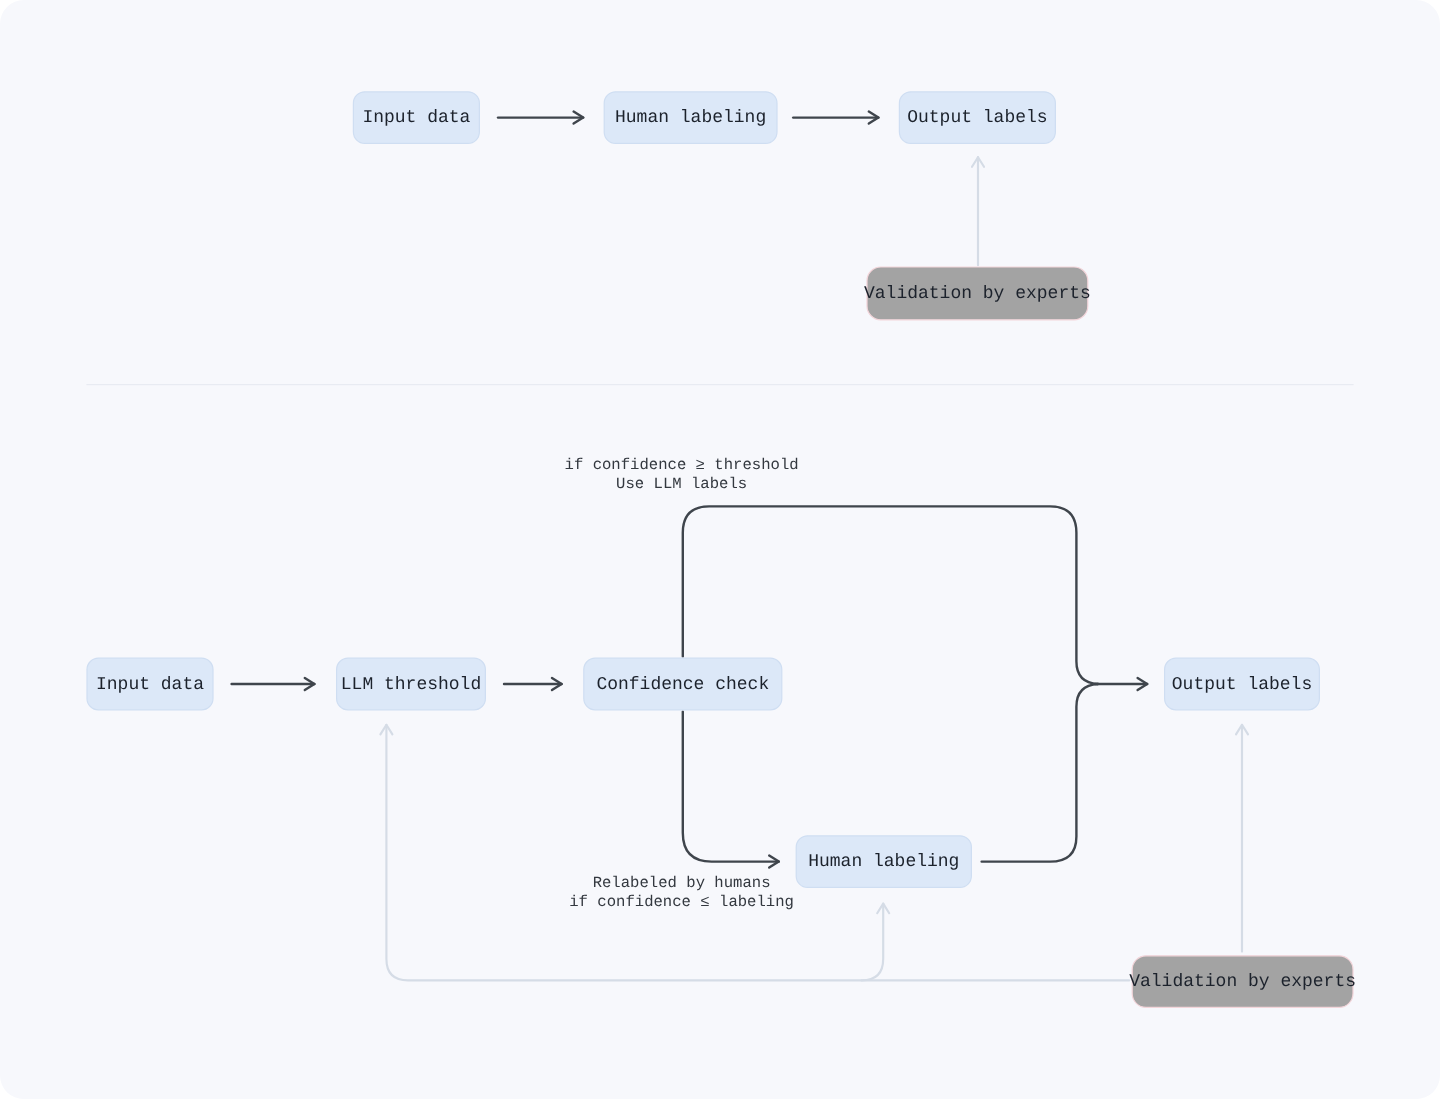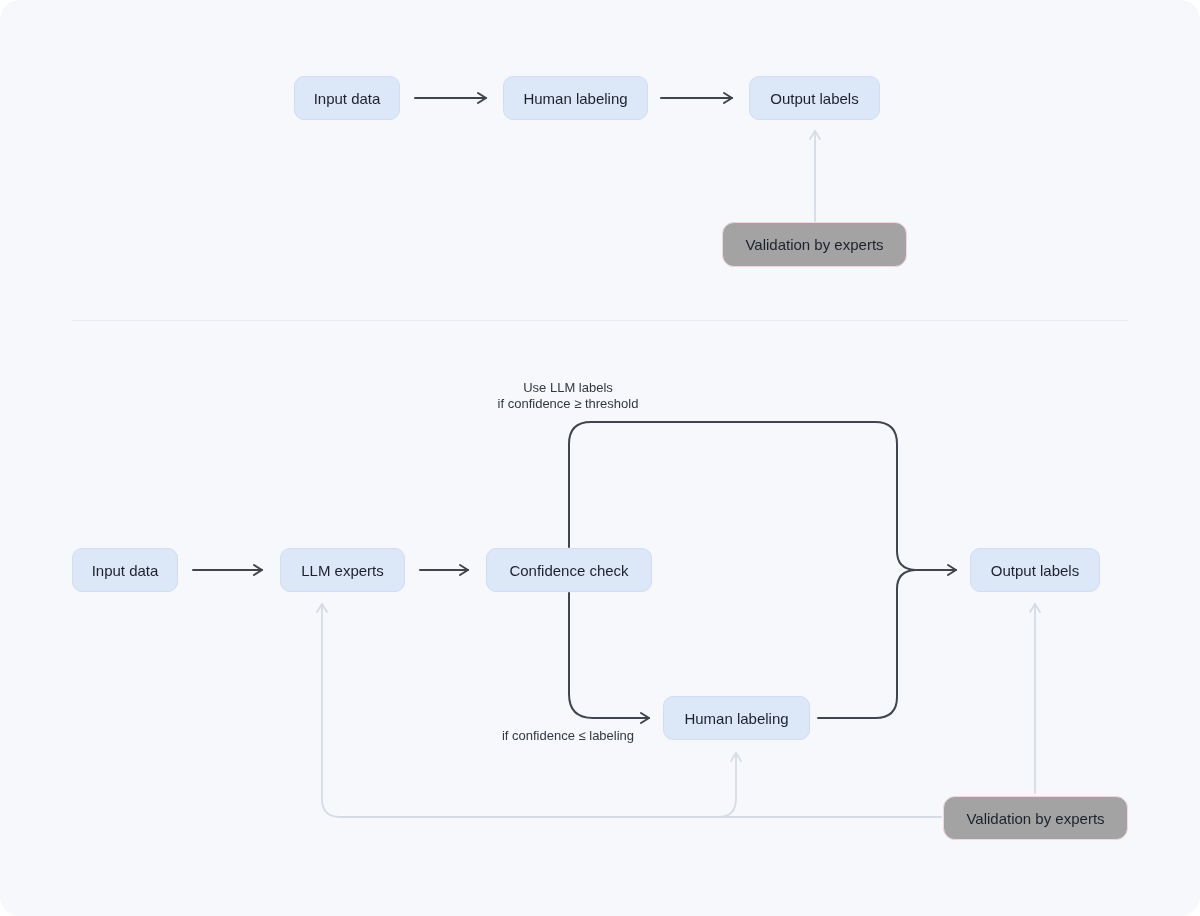--- a/index.html
+++ b/index.html
@@ -3,21 +3,21 @@
 <meta charset="utf-8">
 <style>
   html, body { margin: 0; padding: 0; background: #ffffff; }
   .canvas {
     position: relative;
     width: 1200px;
     height: 916px;
     background: #f7f8fc;
     border-radius: 20px;
     overflow: hidden;
-    font-family: Liberation Sans, sans-serif;
+    font-family: Liberation Mono, monospace;
   }
   .wires {
     position: absolute;
     inset: 0;
     z-index: 1;
   }
   .node {
     position: absolute;
     z-index: 2;
     display: flex;
@@ -92,31 +92,32 @@
 
   <div class="node" style="left:503px; top:76px; width:145px; height:44px;">Human labeling</div>
 
   <div class="node" style="left:749px; top:76px; width:131px; height:44px;">Output labels</div>
 
   <div class="node pink" style="left:722px; top:222px; width:185px; height:45px;">Validation by experts</div>
 
   <div class="divider"></div>
 
   <div class="annotation" style="left:418px; top:380px;">
+    <span>if confidence ≥ threshold</span>
     <span>Use LLM labels</span>
-    <span>if confidence ≥ threshold</span>
   </div>
 
   <div class="annotation" style="left:418px; top:728px;">
+    <span>Relabeled by humans</span>
     <span>if confidence ≤ labeling</span>
   </div>
 
   <div class="node" style="left:72px; top:548px; width:106px; height:44px;">Input data</div>
 
-  <div class="node" style="left:280px; top:548px; width:125px; height:44px;">LLM experts</div>
+  <div class="node" style="left:280px; top:548px; width:125px; height:44px;">LLM threshold</div>
 
   <div class="node" style="left:486px; top:548px; width:166px; height:44px;">Confidence check</div>
 
   <div class="node" style="left:970px; top:548px; width:130px; height:44px;">Output labels</div>
 
   <div class="node" style="left:663px; top:696px; width:147px; height:44px;">Human labeling</div>
 
   <div class="node pink" style="left:943px; top:796px; width:185px; height:44px;">Validation by experts</div>
 
 </div>

